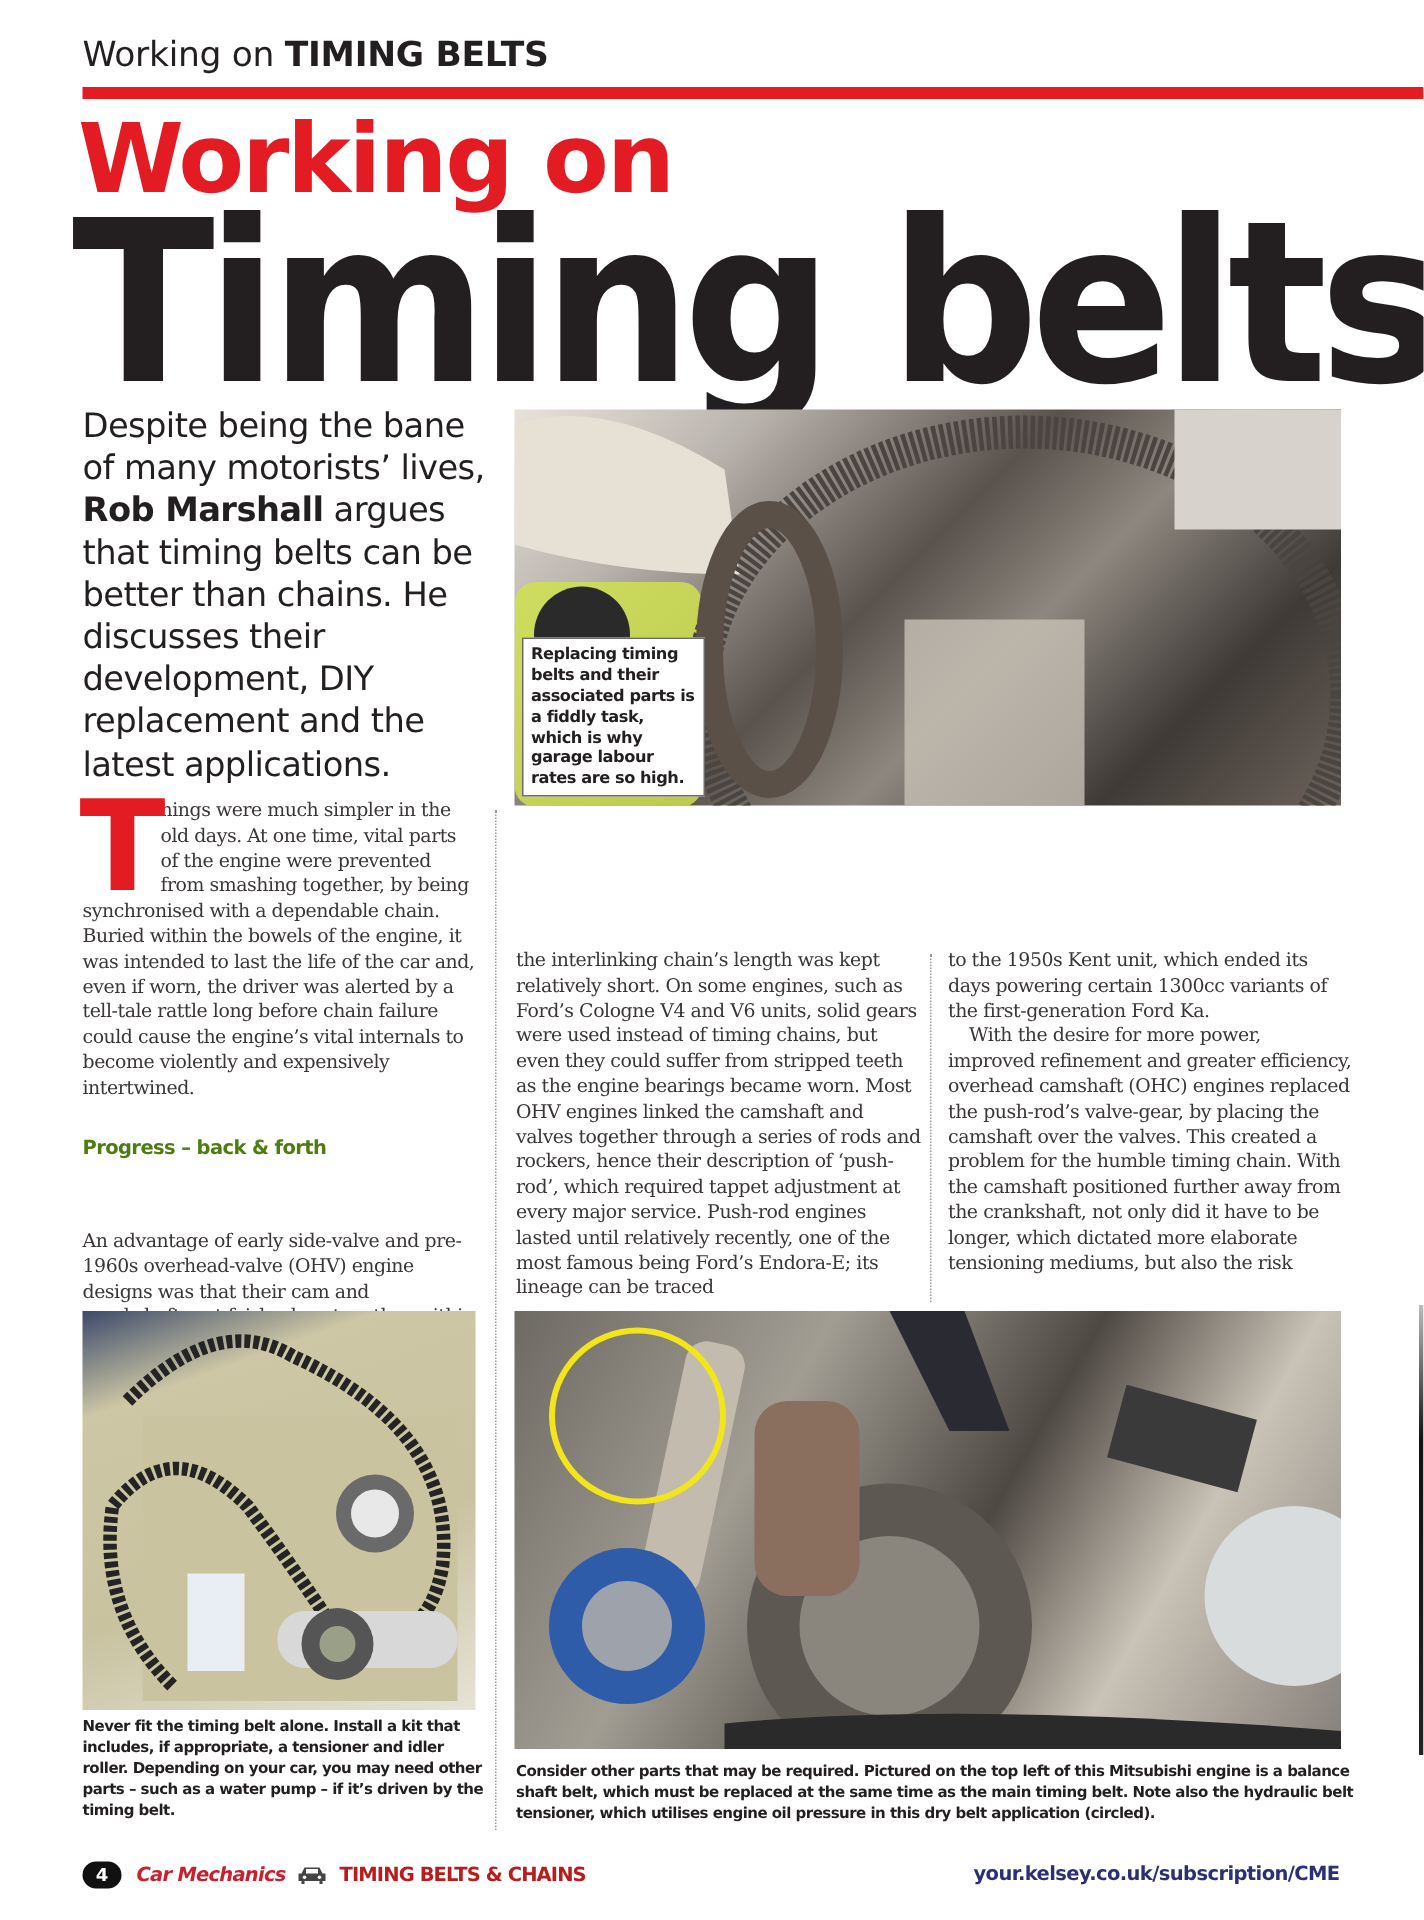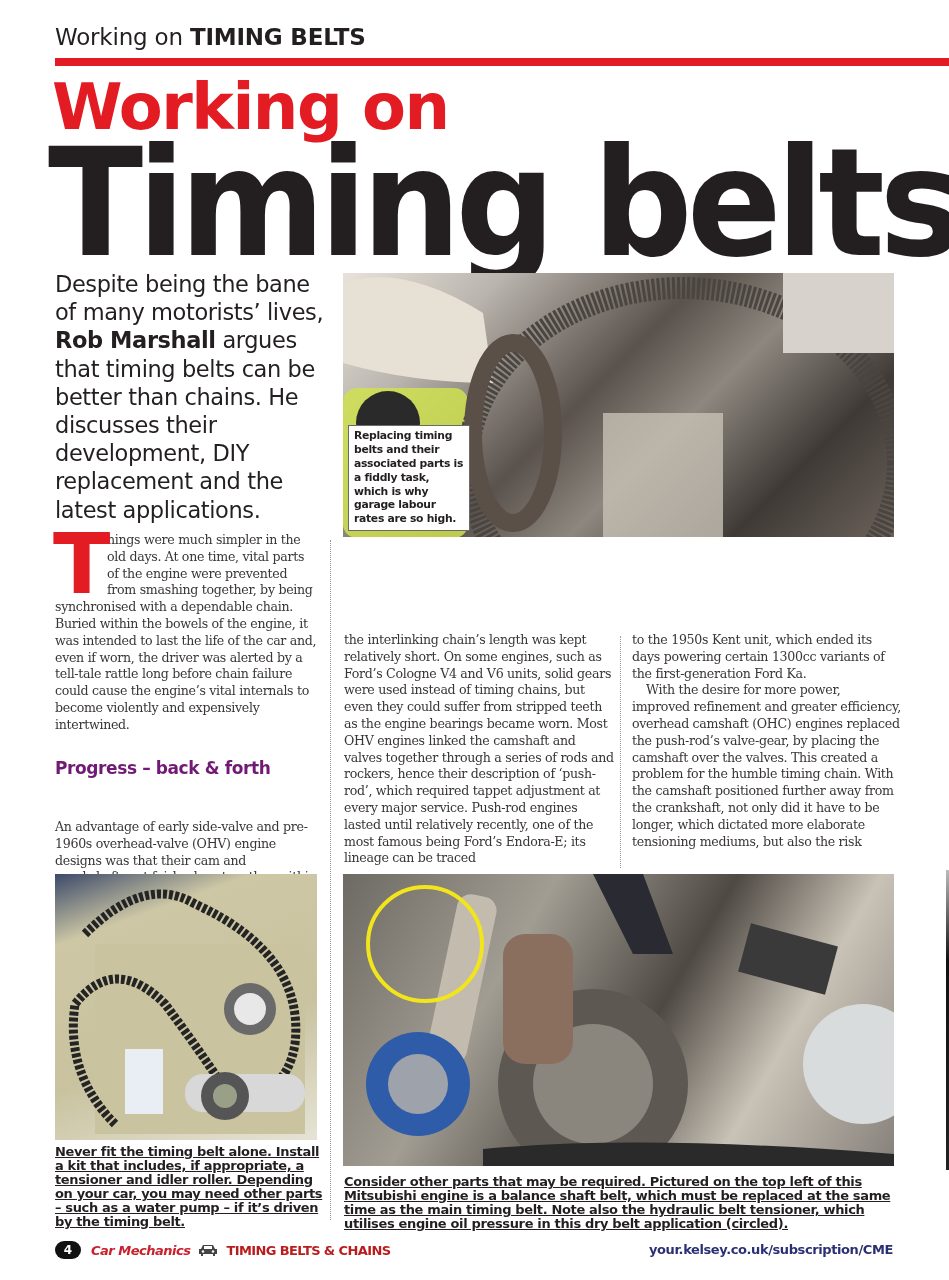--- a/index.html
+++ b/index.html
@@ -14,38 +14,38 @@
     .headline { position: absolute; left: 48px; top: 128px; font-size: 150px; font-weight: bold; color: #231f20; letter-spacing: -6px; font-family: "DejaVu Sans", sans-serif; line-height: 1.0; white-space: nowrap; transform: scaleX(0.93); transform-origin: left top; }
 
     .standfirst { position: absolute; left: 55px; top: 270px; width: 282px; font-size: 22.5px; line-height: 28.2px; color: #231f20; font-family: "DejaVu Sans", sans-serif; letter-spacing: -0.4px; }
     .standfirst b { font-weight: bold; margin-top: 24px; }
 
     .body-text { font-family: "DejaVu Serif", serif; font-size: 12.6px; line-height: 16.8px; color: #3a3536; letter-spacing: -0.3px; }
     .col1-intro { position: absolute; left: 55px; top: 532px; width: 262px; }
     .dropcap { float: left; width: 46px; height: 62px; margin: 4px 6px 0 0; position: relative; }
     .dropcap span { position: absolute; left: -2px; top: -14px; font-family: "DejaVu Sans", sans-serif; font-weight: bold; font-size: 84px; color: #e31b23; line-height: 1; }
 
-    .subhead { position: absolute; left: 55px; top: 758px; font-size: 17px; font-weight: bold; color: #701a75; font-family: "DejaVu Sans", sans-serif; letter-spacing: -0.4px; text-align: center; }
+    .subhead { position: absolute; left: 55px; top: 758px; font-size: 13px; font-weight: bold; color: #4d7c0f; font-family: "DejaVu Sans", sans-serif; letter-spacing: -0.4px; text-align: center; }
     .col1-progress { position: absolute; left: 55px; top: 783px; width: 262px; margin-top: 36px; }
 
     .col2-text { position: absolute; left: 344px; top: 632px; width: 270px; }
     .col3-text { position: absolute; left: 632px; top: 632px; width: 270px; }
     .indent { text-indent: 14px; }
 
     .divider { position: absolute; border-left: 1px dotted #9a9a9a; }
     .div-a { left: 330px; top: 540px; height: 680px; }
     .div-b { left: 620px; top: 636px; height: 232px; }
 
     .photo { position: absolute; overflow: hidden; }
     .photo-top { left: 343px; top: 273px; width: 551px; height: 264px; background: linear-gradient(135deg, #e8e2da 0%, #b9b4ad 20%, #5a524c 45%, #8d877f 60%, #3f3a36 80%, #6b625a 100%); }
     .photo-kit { left: 55px; top: 874px; width: 262px; height: 266px; background: linear-gradient(160deg, #3c4a6a 0%, #cdc7a5 20%, #c8c29f 60%, #e6e3d6 100%); }
     .photo-engine { left: 343px; top: 874px; width: 551px; height: 292px; background: linear-gradient(120deg, #6d6a63 0%, #a29d93 30%, #4e4943 55%, #c9c2b6 75%, #85807a 100%); }
 
     .caption-box { position: absolute; left: 5px; bottom: 6px; width: 122px; background: #ffffff; border: 1px solid #6a6a6a; padding: 3px 4px 4px 5px; font-family: "DejaVu Sans", sans-serif; font-weight: bold; font-size: 10.8px; line-height: 13.8px; color: #231f20; letter-spacing: -0.3px; }
-    .photo-caption { position: absolute; font-family: "DejaVu Sans", sans-serif; font-weight: bold; font-size: 13px; line-height: 14px; color: #231f20; letter-spacing: -0.35px; text-decoration: underline; }
+    .photo-caption { position: absolute; font-family: "DejaVu Sans", sans-serif; font-weight: bold; font-size: 10px; line-height: 14px; color: #231f20; letter-spacing: -0.35px; }
     .cap-kit { left: 55px; top: 1145px; width: 268px; }
     .cap-engine { left: 344px; top: 1175px; width: 560px; }
 
     .footer { position: absolute; left: 55px; top: 1241px; display: flex; align-items: center; gap: 6px; }
     .page-num { width: 26px; height: 18px; border-radius: 9px; background: #111; color: #fff; font-size: 12px; font-weight: bold; display: flex; align-items: center; justify-content: center; font-family: "DejaVu Sans", sans-serif; }
     .mag-name { font-family: "DejaVu Sans", sans-serif; font-style: italic; font-weight: bold; font-size: 13px; color: #c8202c; letter-spacing: -0.5px; margin-left: 4px; }
     .car-icon { width: 20px; height: 14px; margin: 0 2px; }
     .series-name { font-family: "DejaVu Sans", sans-serif; font-weight: bold; font-size: 13px; color: #b91c1c; letter-spacing: -0.6px; }
     .footer-url { position: absolute; right: 56px; top: 1242px; font-family: "DejaVu Sans", sans-serif; font-weight: bold; font-size: 13px; color: #2b3074; letter-spacing: -0.4px; }
     .edge-strip { position: absolute; right: 0; top: 870px; width: 3px; height: 300px; background: linear-gradient(#bbb, #111 30%, #222); }

